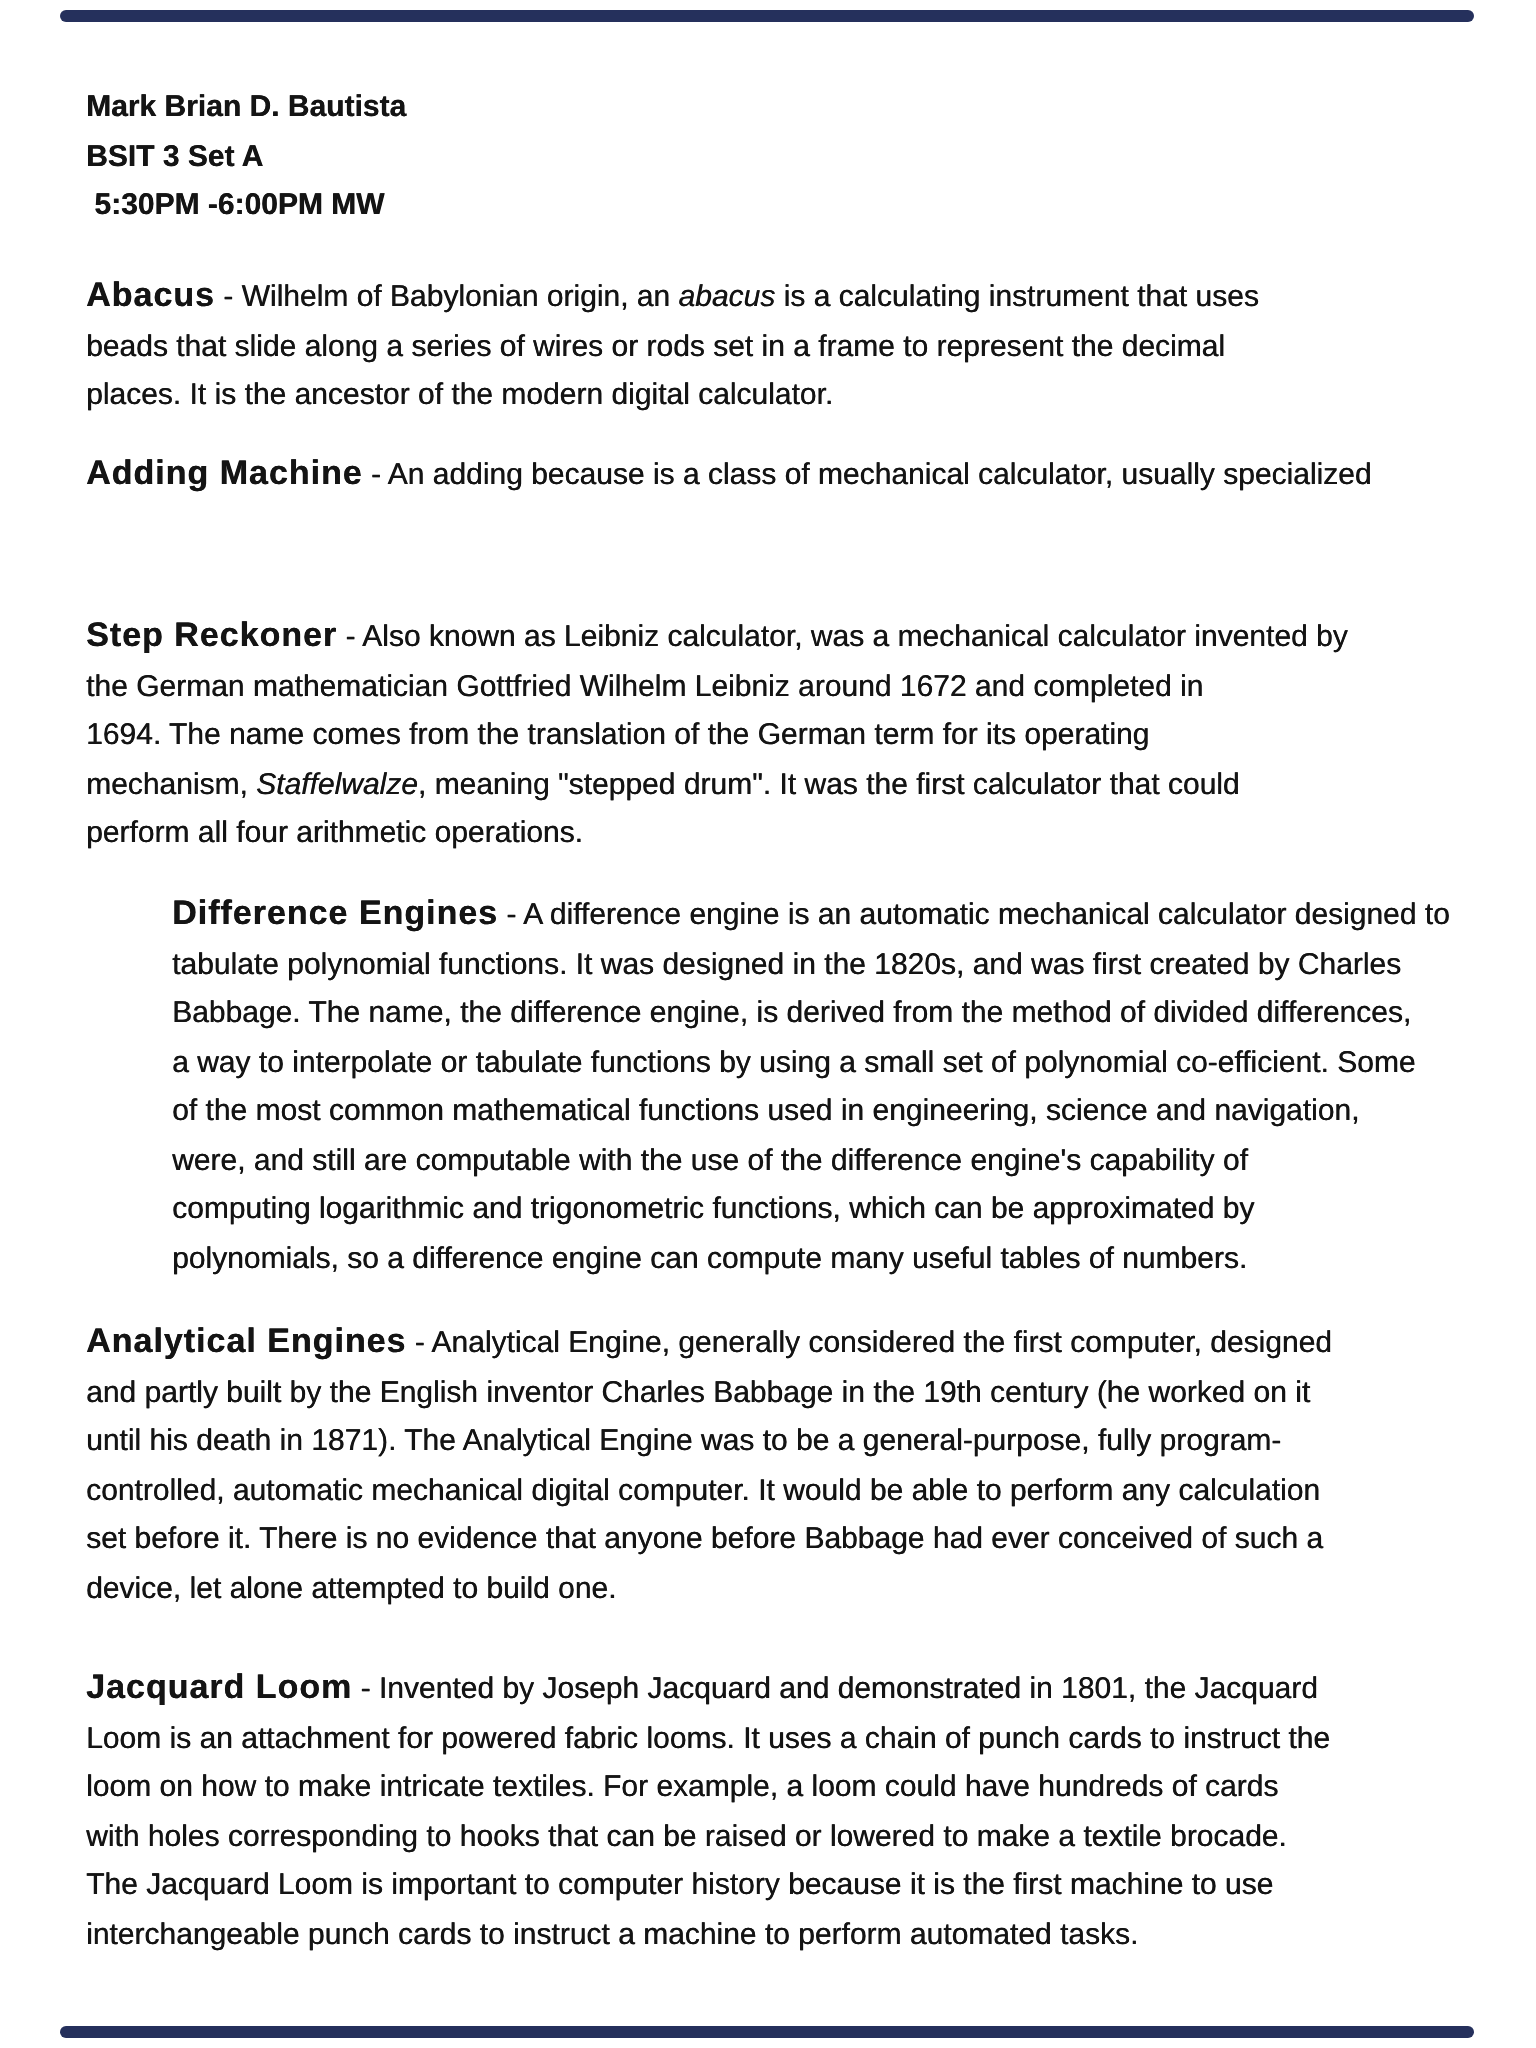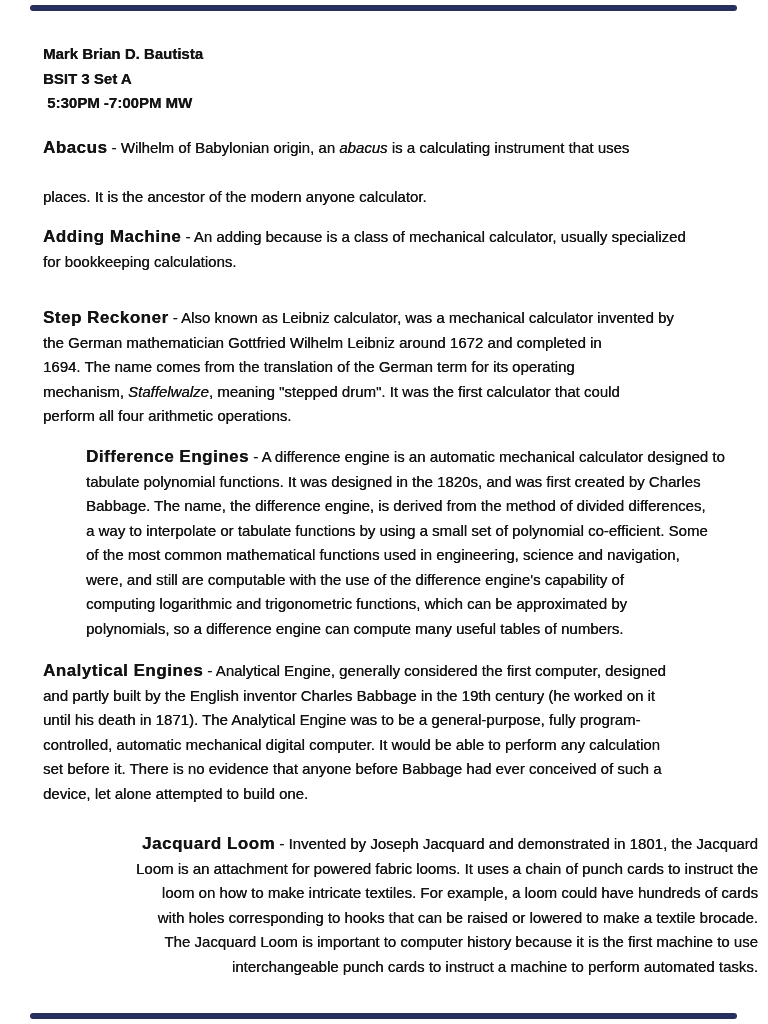--- a/index.html
+++ b/index.html
@@ -55,37 +55,37 @@
     font-weight: bold;
     letter-spacing: 0.5px;
   }
   .entry .it { font-style: italic; }
 
   .e0 { top: 136px; }
   .e1 { top: 225px; }
   .e2 { top: 306px; }
   .e3 { top: 445px; margin-left: 43px; }
   .e4 { top: 659px; }
-  .e5 { top: 832px; text-align: right; }
+  .e5 { top: 832px; }
 </style>
 </head>
 <body>
 
 <div class="page">
   <div class="edge-bar top"></div>
 
   <div class="header-block">
     <div class="hdr-line">Mark Brian D. Bautista</div>
     <div class="hdr-line">BSIT 3 Set A</div>
-    <div class="hdr-line"> 5:30PM -7:00PM MW</div>
+    <div class="hdr-line"> 5:30PM -6:00PM MW</div>
   </div>
 
   <div id="entries">
-      <p class="entry e0"><span class="term">Abacus</span><span> - Wilhelm of Babylonian origin, an </span><span class="it">abacus</span><span> is a calculating instrument that uses</span><br><br><span>places. It is the ancestor of the modern anyone calculator.</span></p>
-      <p class="entry e1"><span class="term">Adding Machine</span><span> - An adding because is a class of mechanical calculator, usually specialized</span><br><span>for bookkeeping calculations.</span></p>
+      <p class="entry e0"><span class="term">Abacus</span><span> - Wilhelm of Babylonian origin, an </span><span class="it">abacus</span><span> is a calculating instrument that uses</span><br><span>beads that slide along a series of wires or rods set in a frame to represent the decimal</span><br><span>places. It is the ancestor of the modern digital calculator.</span></p>
+      <p class="entry e1"><span class="term">Adding Machine</span><span> - An adding because is a class of mechanical calculator, usually specialized</span><br></p>
       <p class="entry e2"><span class="term">Step Reckoner</span><span> - Also known as Leibniz calculator, was a mechanical calculator invented by</span><br><span>the German mathematician Gottfried Wilhelm Leibniz around 1672 and completed in</span><br><span>1694. The name comes from the translation of the German term for its operating</span><br><span>mechanism, </span><span class="it">Staffelwalze</span><span>, meaning "stepped drum". It was the first calculator that could</span><br><span>perform all four arithmetic operations.</span></p>
       <p class="entry e3"><span class="term">Difference Engines</span><span> - A difference engine is an automatic mechanical calculator designed to</span><br><span>tabulate polynomial functions. It was designed in the 1820s, and was first created by Charles</span><br><span>Babbage. The name, the difference engine, is derived from the method of divided differences,</span><br><span>a way to interpolate or tabulate functions by using a small set of polynomial co-efficient. Some</span><br><span>of the most common mathematical functions used in engineering, science and navigation,</span><br><span>were, and still are computable with the use of the difference engine's capability of</span><br><span>computing logarithmic and trigonometric functions, which can be approximated by</span><br><span>polynomials, so a difference engine can compute many useful tables of numbers.</span></p>
       <p class="entry e4"><span class="term">Analytical Engines</span><span> - Analytical Engine, generally considered the first computer, designed</span><br><span>and partly built by the English inventor Charles Babbage in the 19th century (he worked on it</span><br><span>until his death in 1871). The Analytical Engine was to be a general-purpose, fully program-</span><br><span>controlled, automatic mechanical digital computer. It would be able to perform any calculation</span><br><span>set before it. There is no evidence that anyone before Babbage had ever conceived of such a</span><br><span>device, let alone attempted to build one.</span></p>
       <p class="entry e5"><span class="term">Jacquard Loom</span><span> - Invented by Joseph Jacquard and demonstrated in 1801, the Jacquard</span><br><span>Loom is an attachment for powered fabric looms. It uses a chain of punch cards to instruct the</span><br><span>loom on how to make intricate textiles. For example, a loom could have hundreds of cards</span><br><span>with holes corresponding to hooks that can be raised or lowered to make a textile brocade.</span><br><span>The Jacquard Loom is important to computer history because it is the first machine to use</span><br><span>interchangeable punch cards to instruct a machine to perform automated tasks.</span></p>
     </div>
 
   <div class="edge-bar bottom"></div>
 </div>
 
 </body></html>

